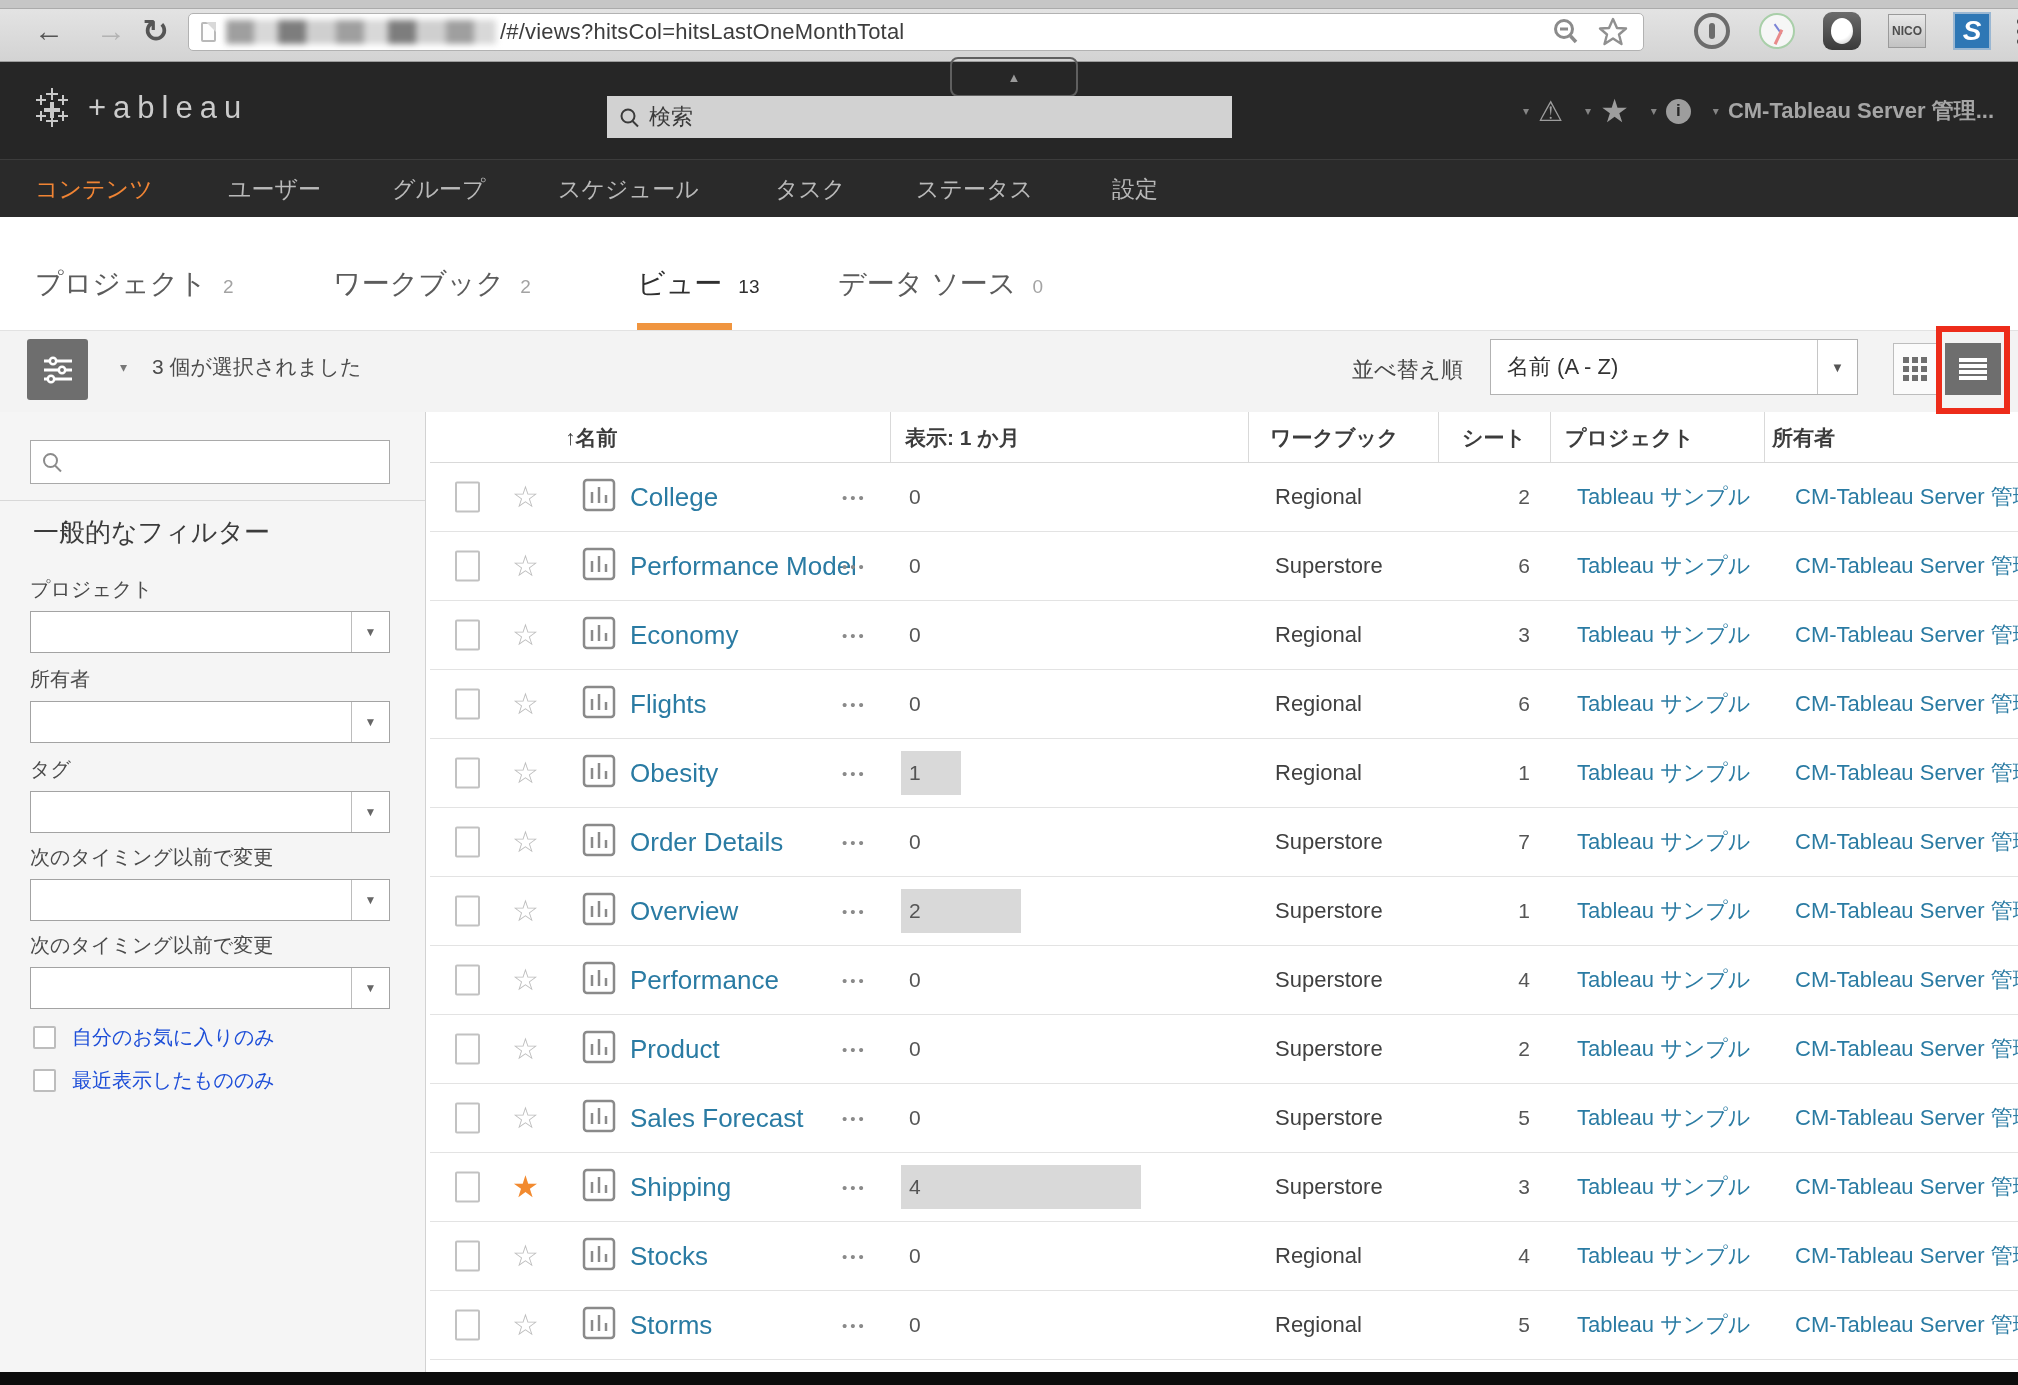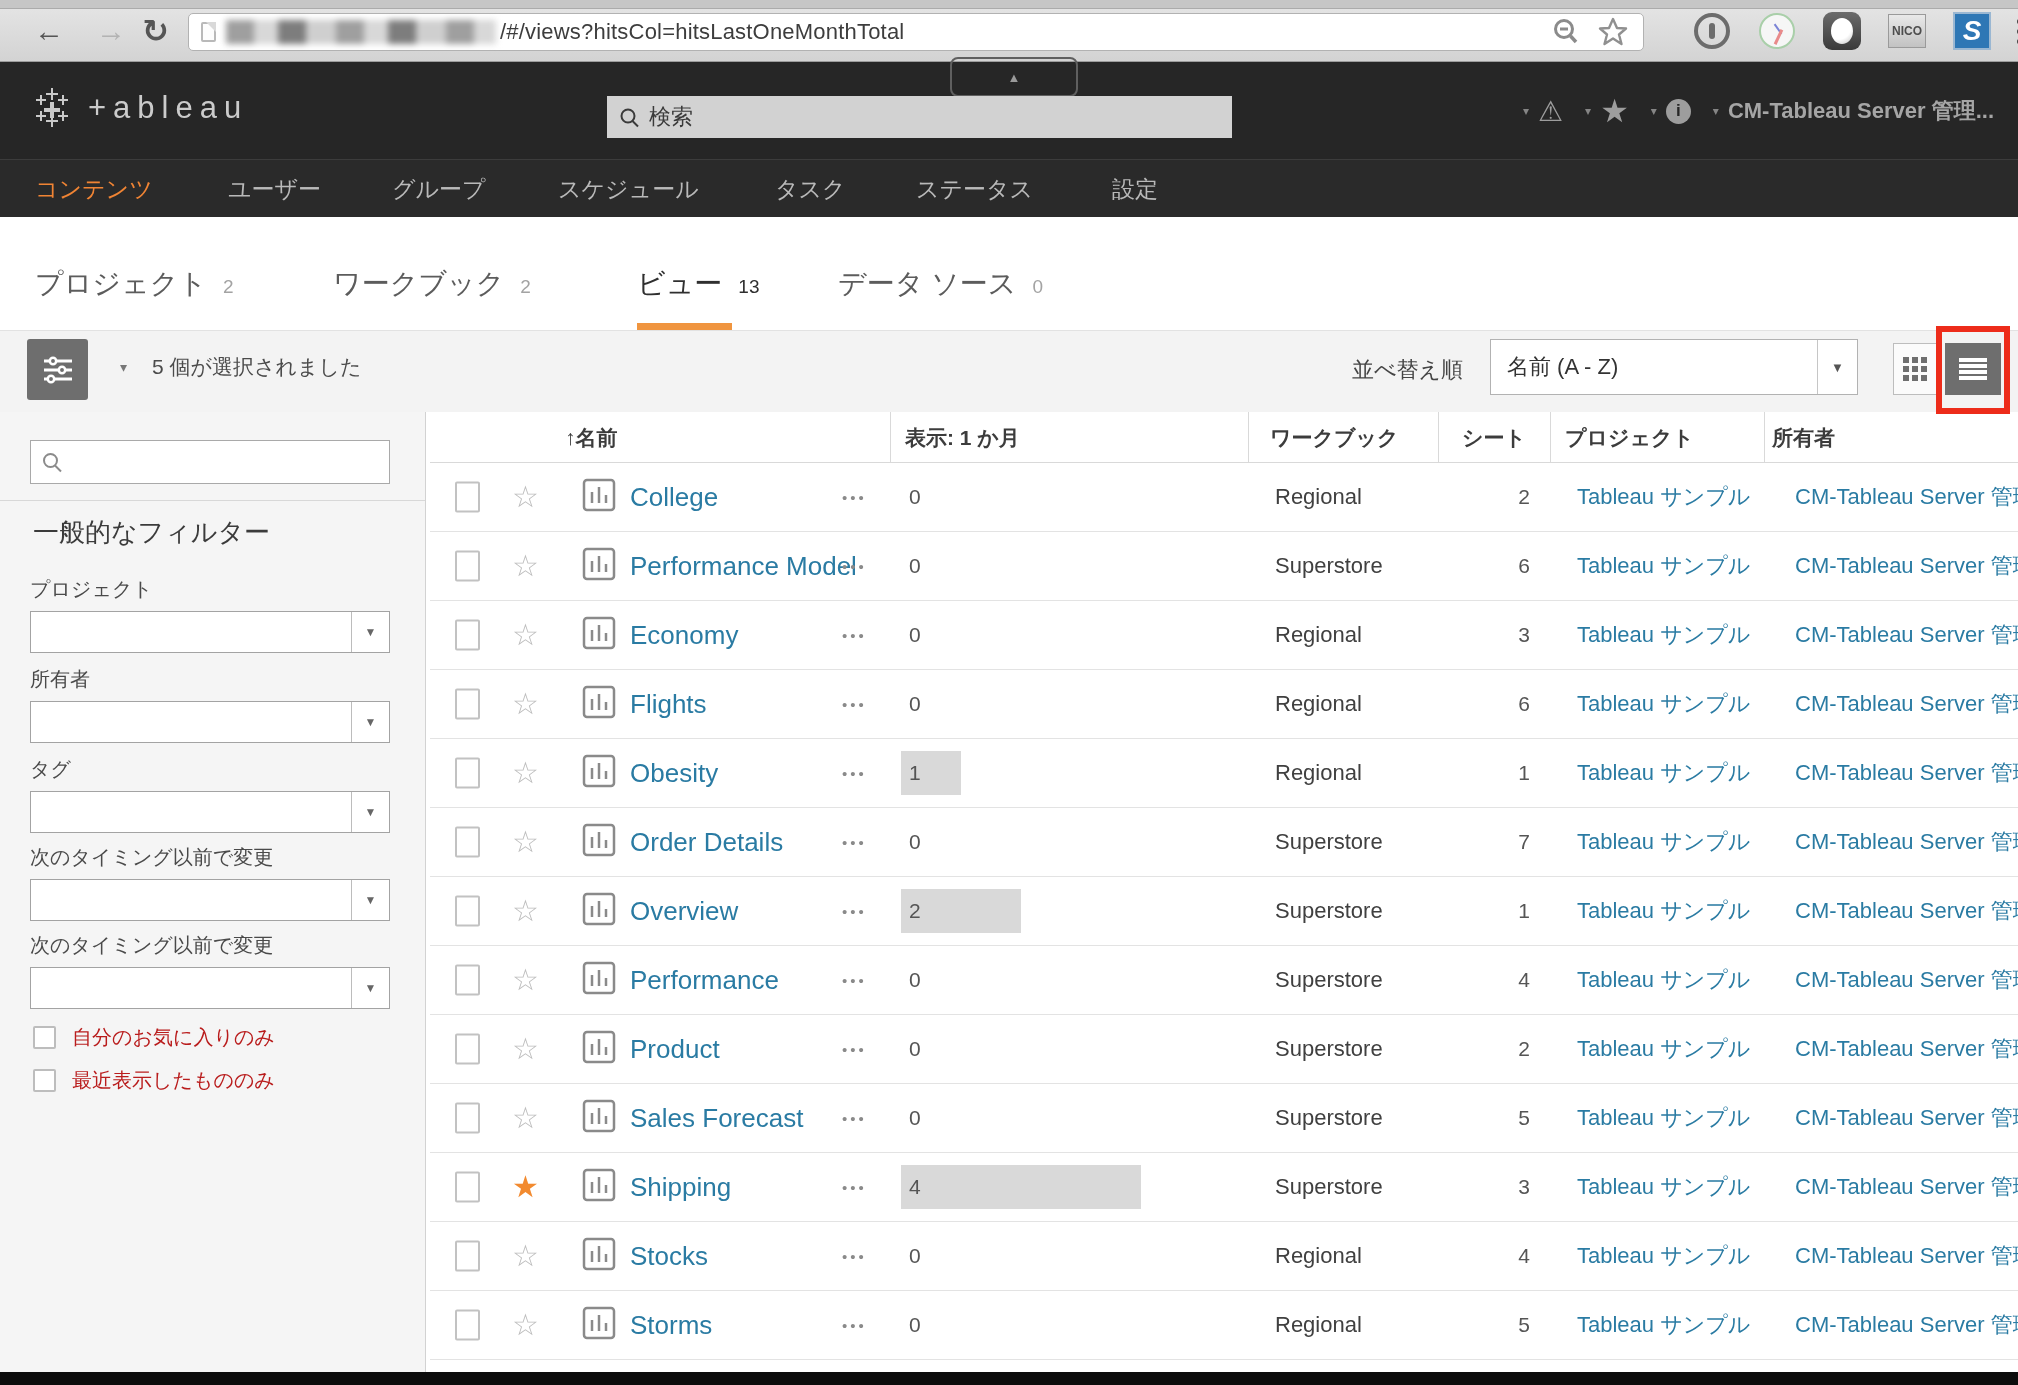--- a/index.html
+++ b/index.html
@@ -95,21 +95,21 @@
   .sb-div { position:absolute; left:0; top:88px; width:100%; height:1px; background:#d8d8d8; }
   .sb-head { position:absolute; left:33px; top:103px; font-size:26px; color:#3b3b3b; }
   .fgroup { position:absolute; left:30px; width:360px; }
   .fgroup .flabel { font-size:20px; color:#4a4a4a; }
   .fdrop { margin-top:8px; width:360px; height:42px; background:#fff; border:1px solid #a3a3a3; position:relative; }
   .fdrop .fdarr { position:absolute; right:0; top:0; width:38px; height:100%; border-left:1px solid #bcbcbc;
                   display:flex; align-items:center; justify-content:center; color:#666; font-size:12px; }
   .fg1{top:164px} .fg2{top:254px} .fg3{top:344px} .fg4{top:432px} .fg5{top:520px}
   .sb-check { position:absolute; left:33px; display:flex; align-items:center; gap:16px; }
   .sb-check .box { width:23px; height:23px; background:#fff; border:2px solid #bdbdbd; border-radius:2px; }
-  .sb-check .clabel { font-size:20px; color:#b91c1c; }
+  .sb-check .clabel { font-size:20px; color:#1d4ed8; }
   .sbc1{top:612px} .sbc2{top:655px}
 
   
   .tablearea { position:absolute; left:430px; top:0; width:1588px; height:100%; background:#fff; }
   .thead { position:absolute; left:0; top:0; width:100%; height:51px; border-bottom:1px solid #d9d9d9; }
   .th { position:absolute; top:12px; font-size:21px; font-weight:bold; color:#3c3c3c; white-space:nowrap; }
   .th-name{left:135px} .th-hits{left:475px} .th-wb{left:840px} .th-sheets{left:1024px; width:80px; text-align:center;}
   .th-proj{left:1135px} .th-owner{left:1342px}
   .vdiv { position:absolute; top:0; width:1px; height:51px; background:#d9d9d9; }
   .vd1{left:460px} .vd2{left:818px} .vd3{left:1008px} .vd4{left:1120px} .vd5{left:1334px}
@@ -265,21 +265,21 @@
             <line x1="3" y1="25" x2="31" y2="25"></line>
           </g>
         <g fill="#6e6e6e" stroke="#fff" stroke-width="2.5">
             <circle cx="12" cy="7" r="3.2"></circle>
             <circle cx="21" cy="16" r="3.2"></circle>
             <circle cx="10" cy="25" r="3.2"></circle>
           </g>
       </svg>
     </div>
     <span class="sel-caret">▾</span>
-    <span class="sel-text">5 個が選択されました</span>
+    <span class="sel-text">3 個が選択されました</span>
     <span class="sort-label">並べ替え順</span>
     <div class="sort-select">
       <span class="val">名前 (A - Z)</span>
       <span class="sort-arrow">▼</span>
     </div>
     <div class="grid-btn">
       <svg width="26" height="26" viewBox="0 0 26 26">
         <g fill="#6f6f6f">
             <rect x="1" y="1" width="6" height="6"></rect>
             <rect x="10" y="1" width="6" height="6"></rect>

